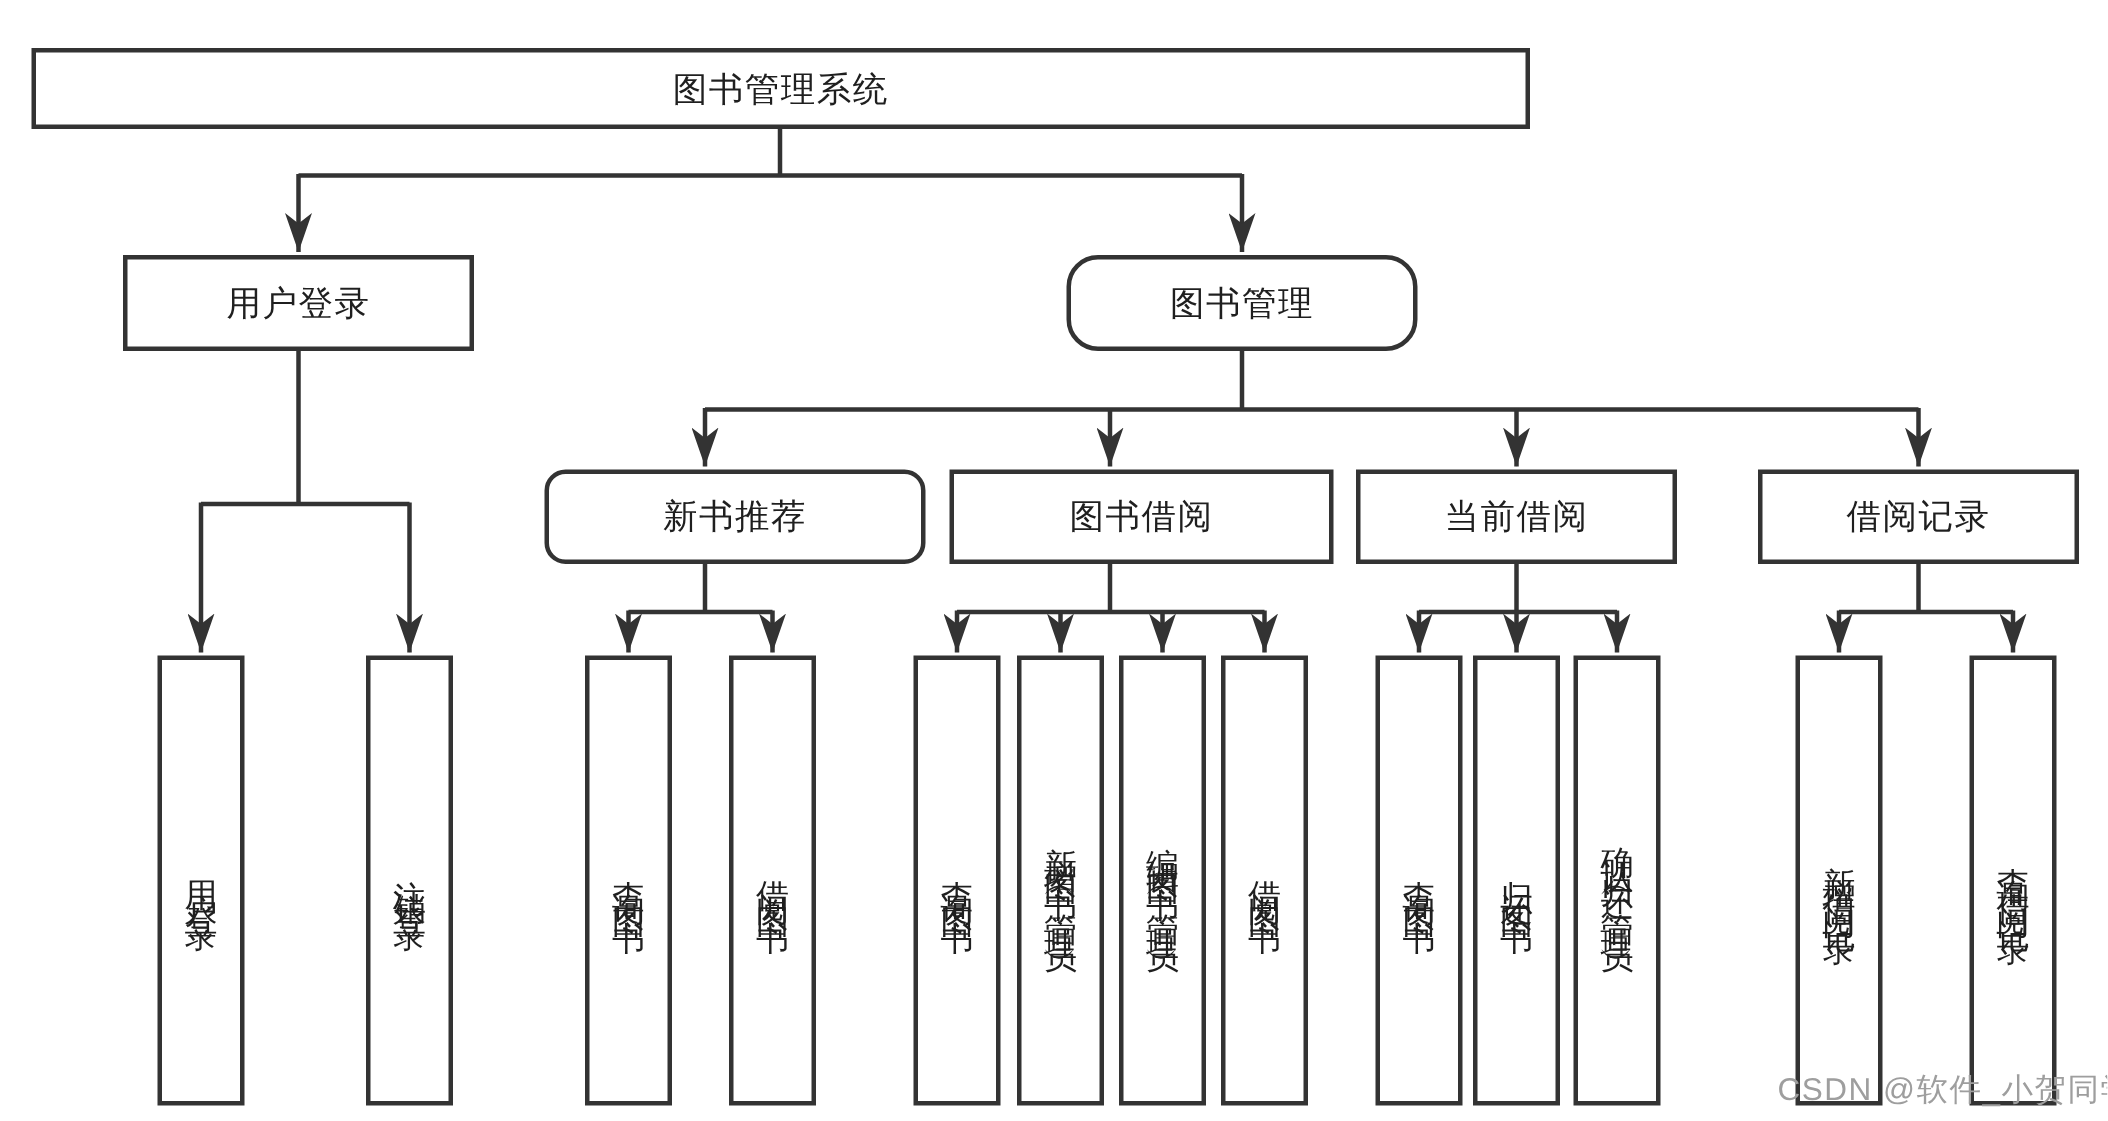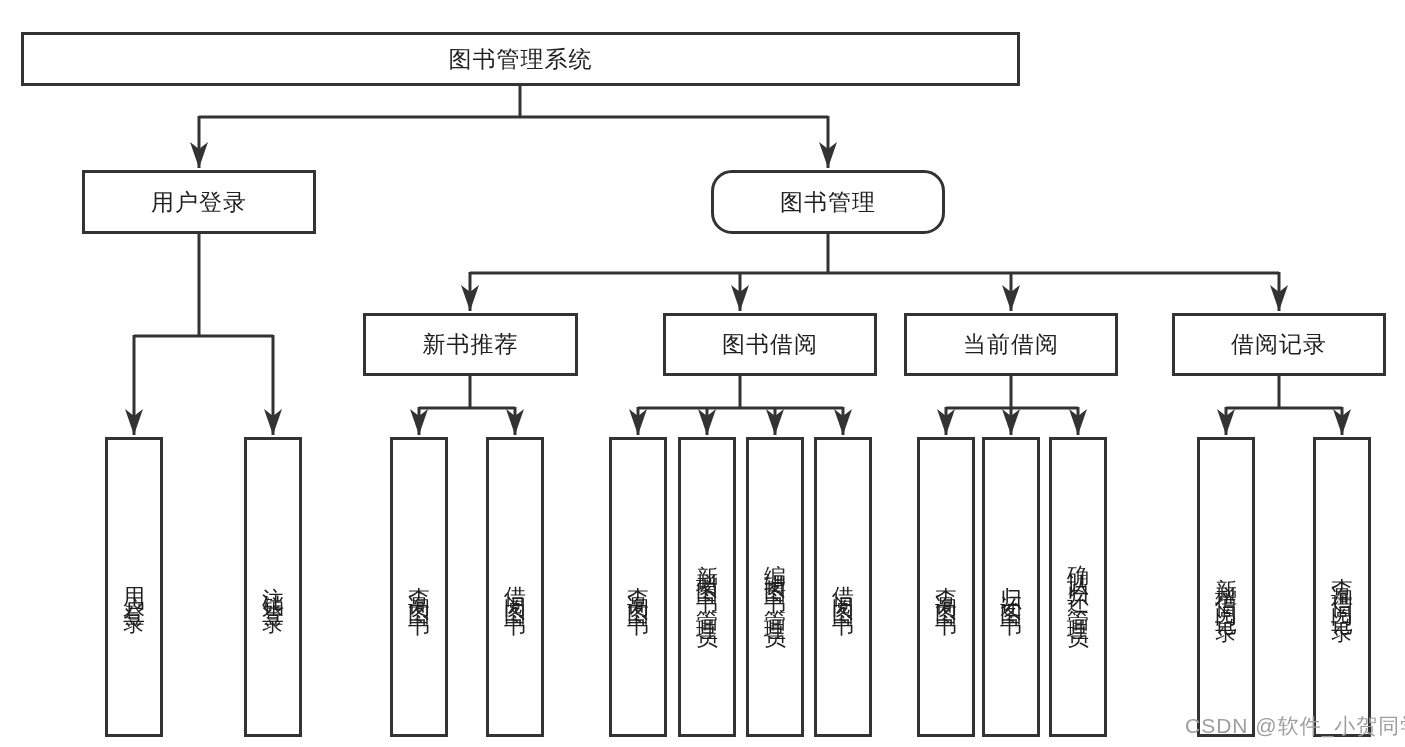--- a/index.html
+++ b/index.html
@@ -43,22 +43,22 @@
     line-height: 1;
   }
   
   .n-root  { left: 21px;  top: 14px;  width: 999px; height: 54px; margin-top: 18px; }
   
   .n-l2 { top: 170px; height: 64px; width: 234px; }
   .n-user-login    { left: 82px; }
   .n-book-mgmt     { left: 711px; border-radius: 21px; }
   
   .n-l3 { top: 313px; height: 63px; }
-  .n-new-book      { left: 363px;  width: 215px; }
-  .n-book-borrow   { left: 663px;  width: 214px; }
+  .n-new-book      { left: 363px;  width: 254px; border-radius: 14px; }
+  .n-book-borrow   { left: 633px;  width: 256px; }
   .n-cur-borrow    { left: 904px;  width: 214px; text-align: right; }
   .n-records       { left: 1172px; width: 214px; }
   
   .n-leaf { top: 437px; height: 300px; width: 58px; }
   .lf-1  { left: 105px; }
   .lf-2  { left: 244px; }
   .lf-3  { left: 390px; }
   .lf-4  { left: 486px; }
   .lf-5  { left: 609px; }
   .lf-6  { left: 678px; }

